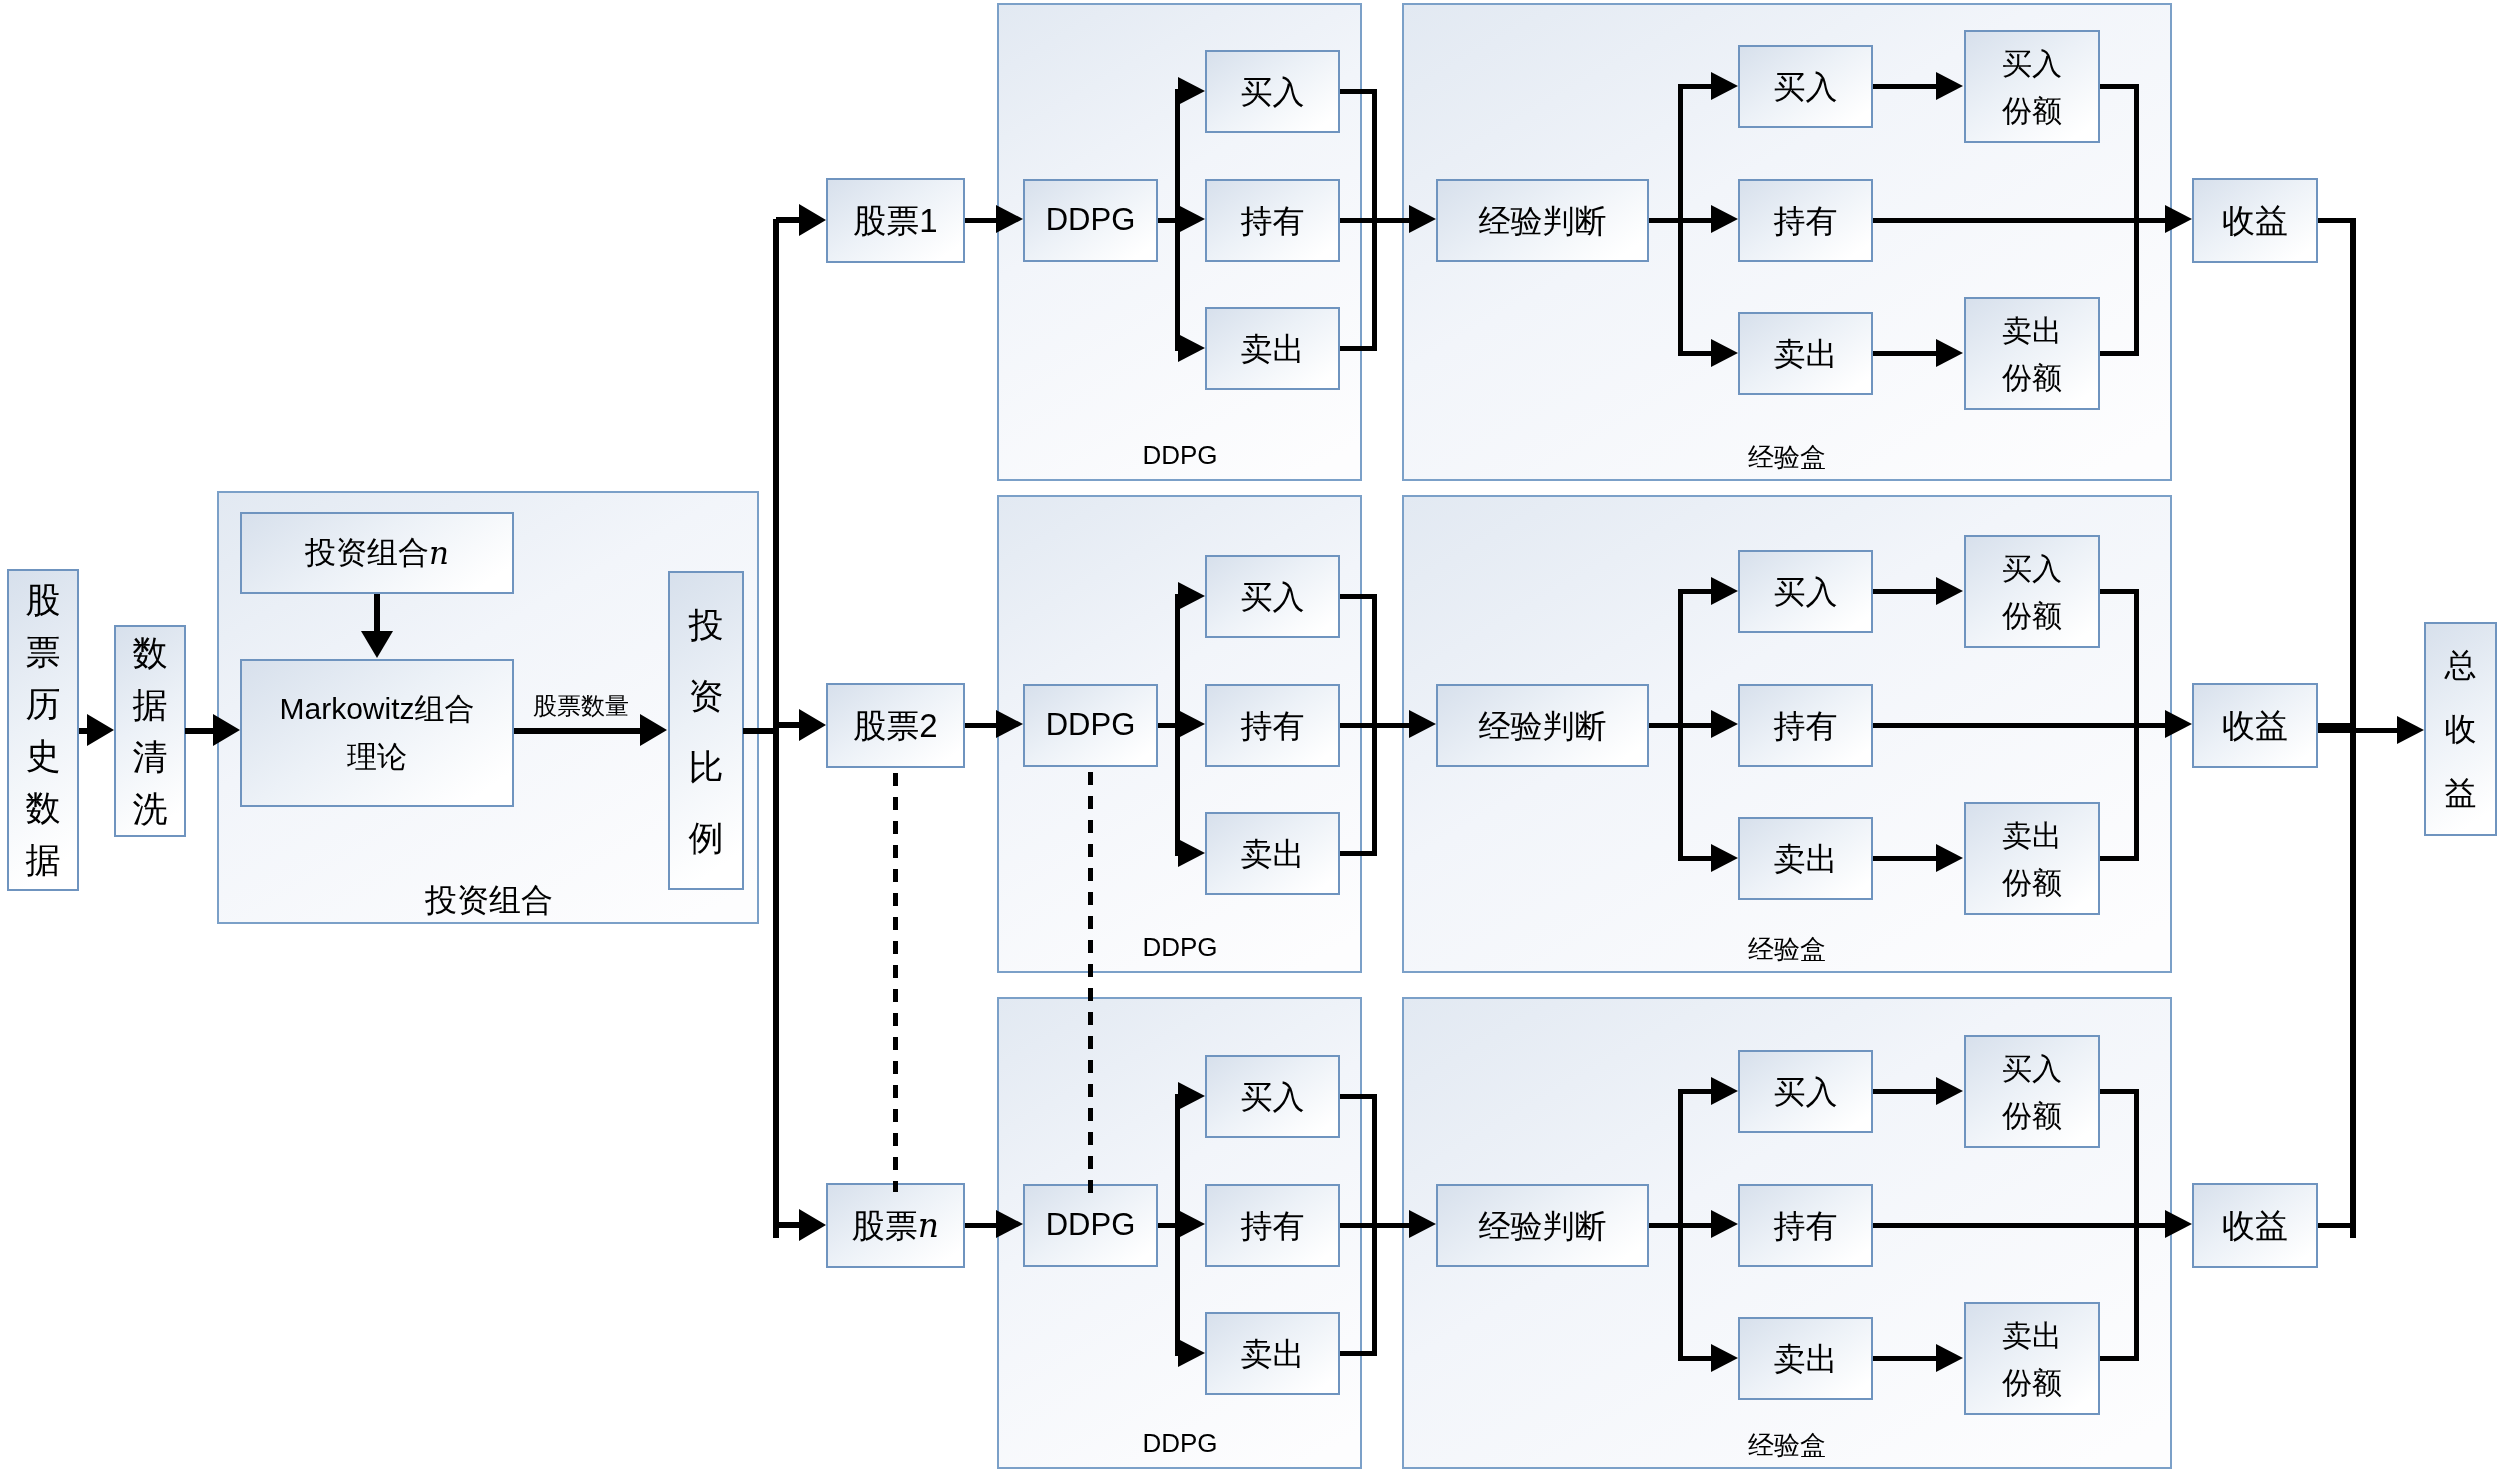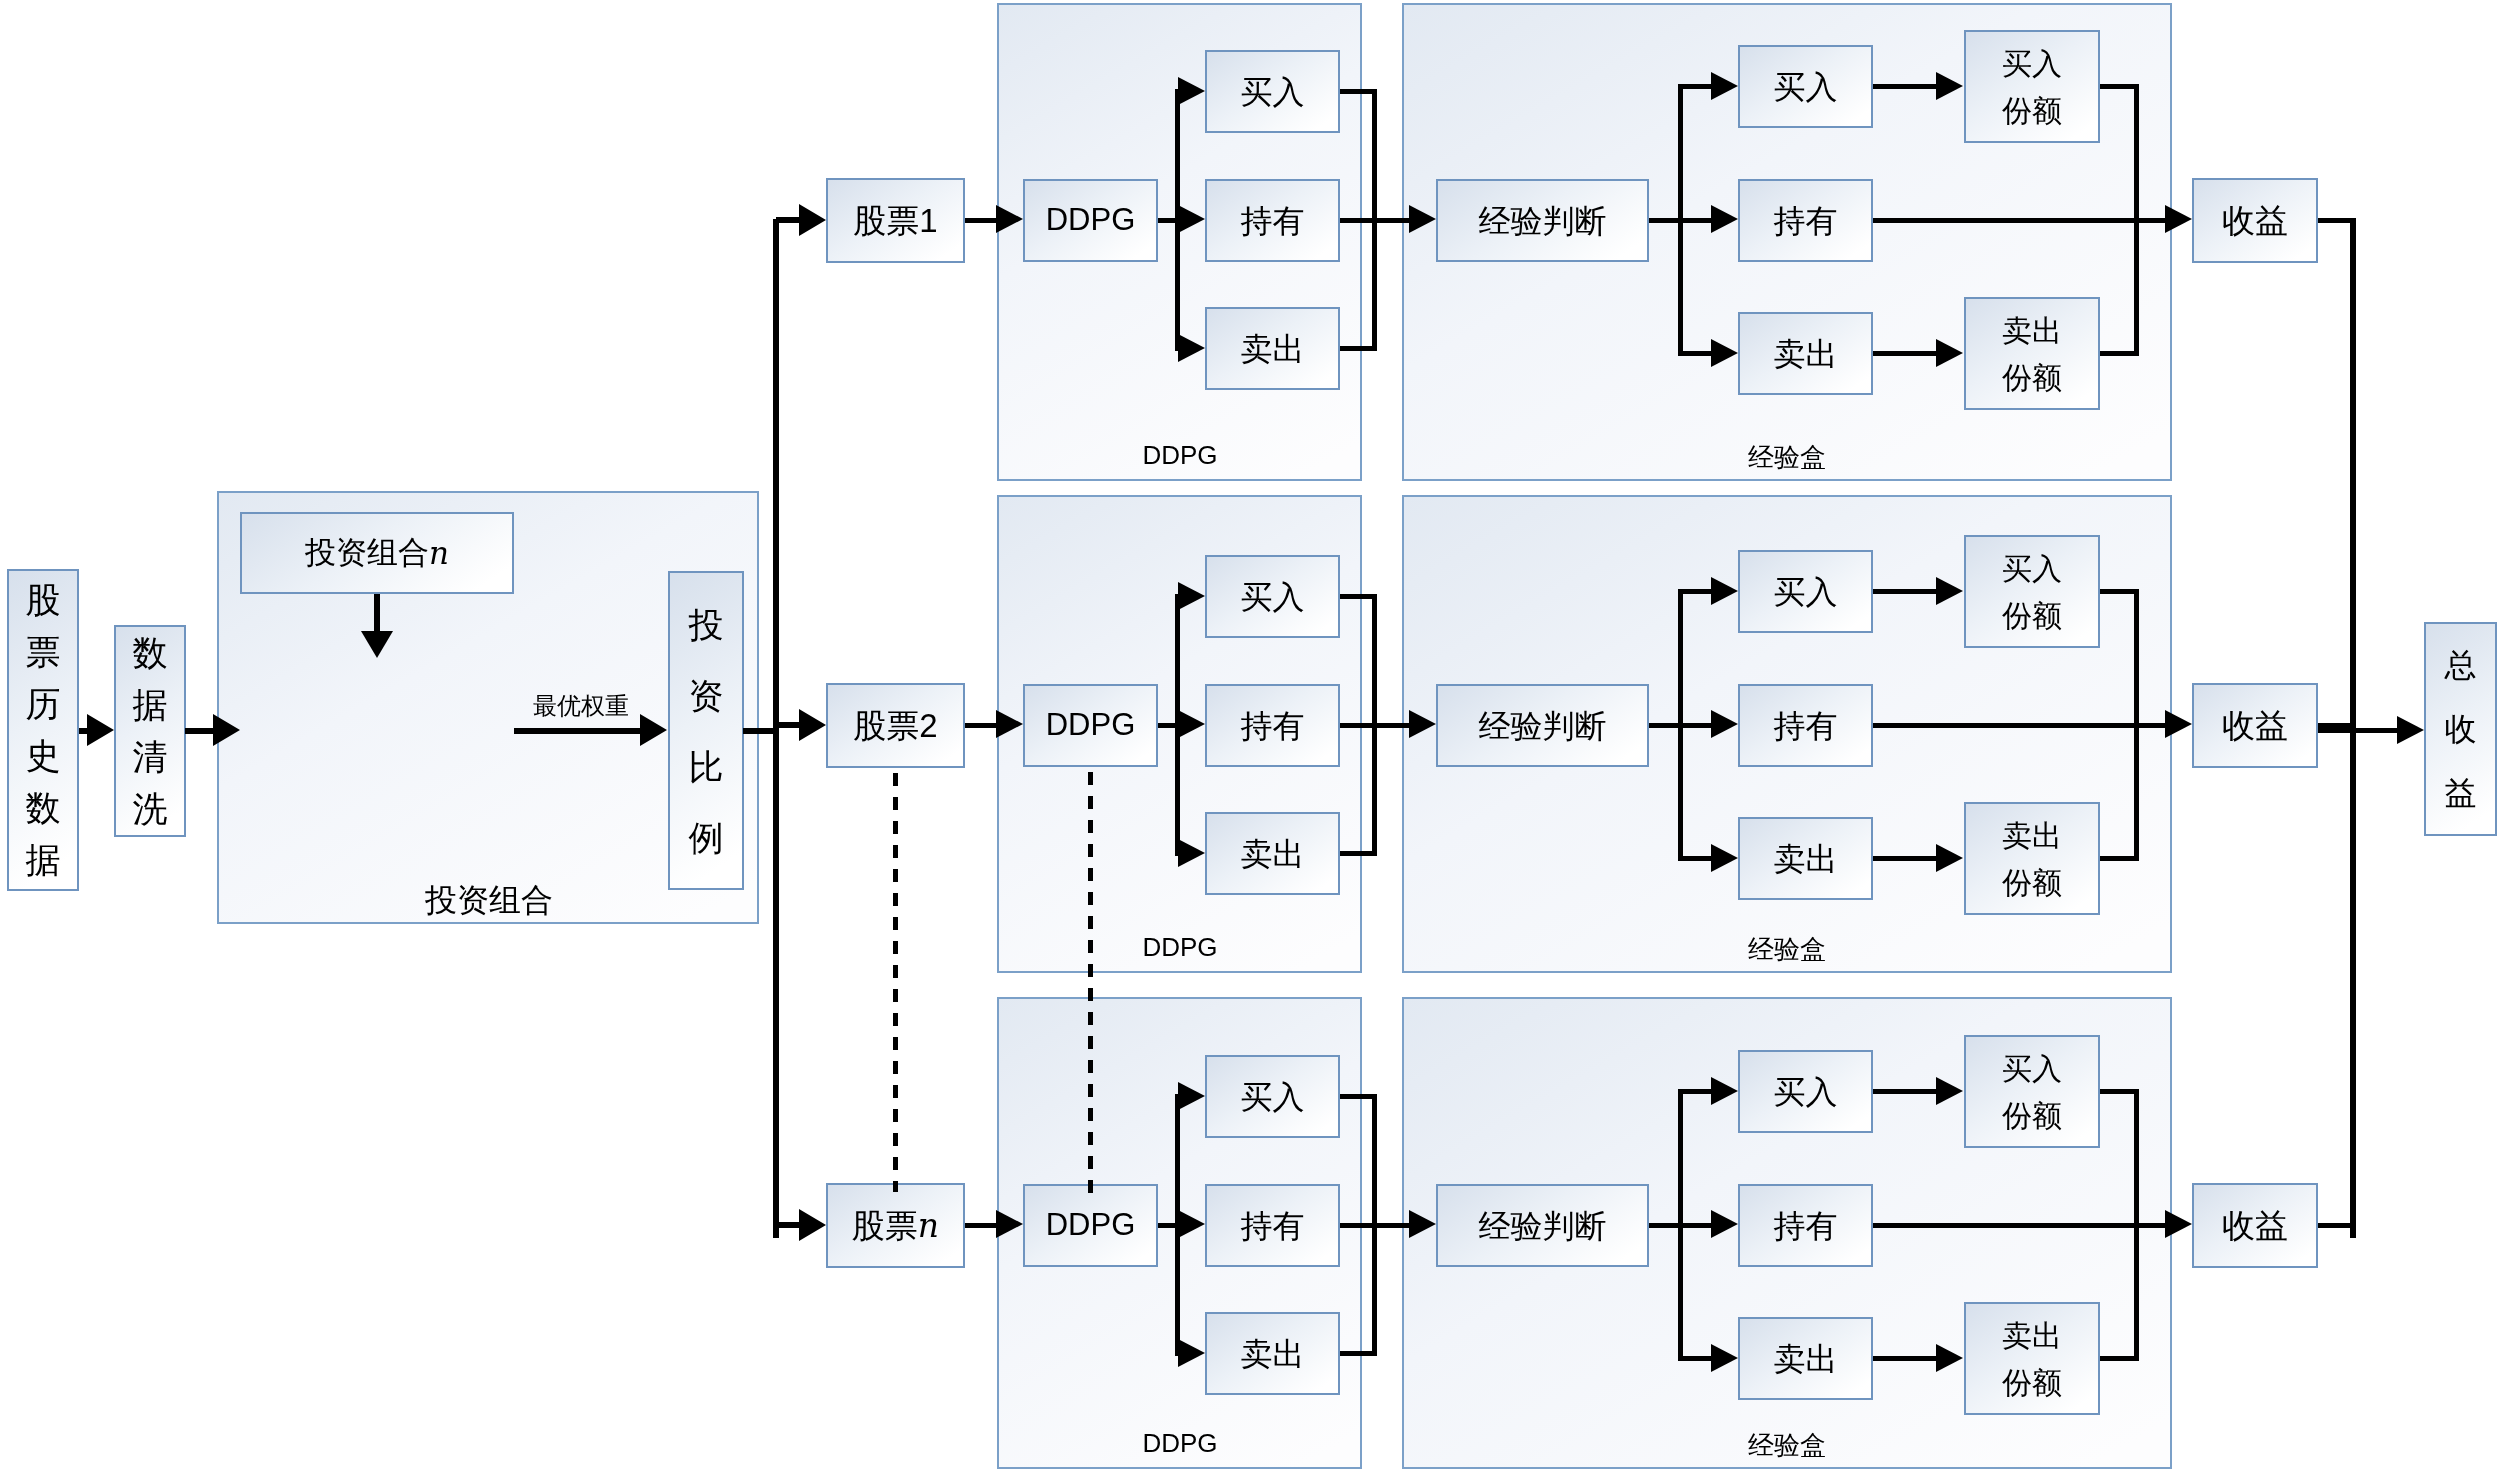--- a/index.html
+++ b/index.html
@@ -54,22 +54,24 @@
   <div class="ar rl" style="left:213px;top:714px;"></div>
 
   <div class="box" style="left:240px;top:512px;width:274px;height:82px;font-size:31px;">
     <span>投资组合</span>
       <i class="mi">n</i>
   </div>
 
   <div class="ln" style="left:374px;top:594px;width:6px;height:40px;"></div>
   <div class="ar d" style="left:361px;top:631px;"></div>
 
-
-  <div class="lbl" style="left:519px;top:690px;width:124px;font-size:24px;">最优权重</div>
+  <div class="box pre mk" style="left:240px;top:659px;width:274px;height:148px;">Markowitz组合
+理论</div>
+
+  <div class="lbl" style="left:519px;top:690px;width:124px;font-size:24px;">股票数量</div>
   <div class="ln" style="left:514px;top:728px;width:129px;height:6px;"></div>
   <div class="ar rl" style="left:640px;top:714px;"></div>
 
   <div class="box pre rat" style="left:668px;top:571px;width:76px;height:319px;">投
 资
 比
 例</div>
 
   <div class="ln" style="left:743px;top:728px;width:36px;height:6px;"></div>
   <div class="ln" style="left:773px;top:219px;width:6px;height:1019px;"></div>

